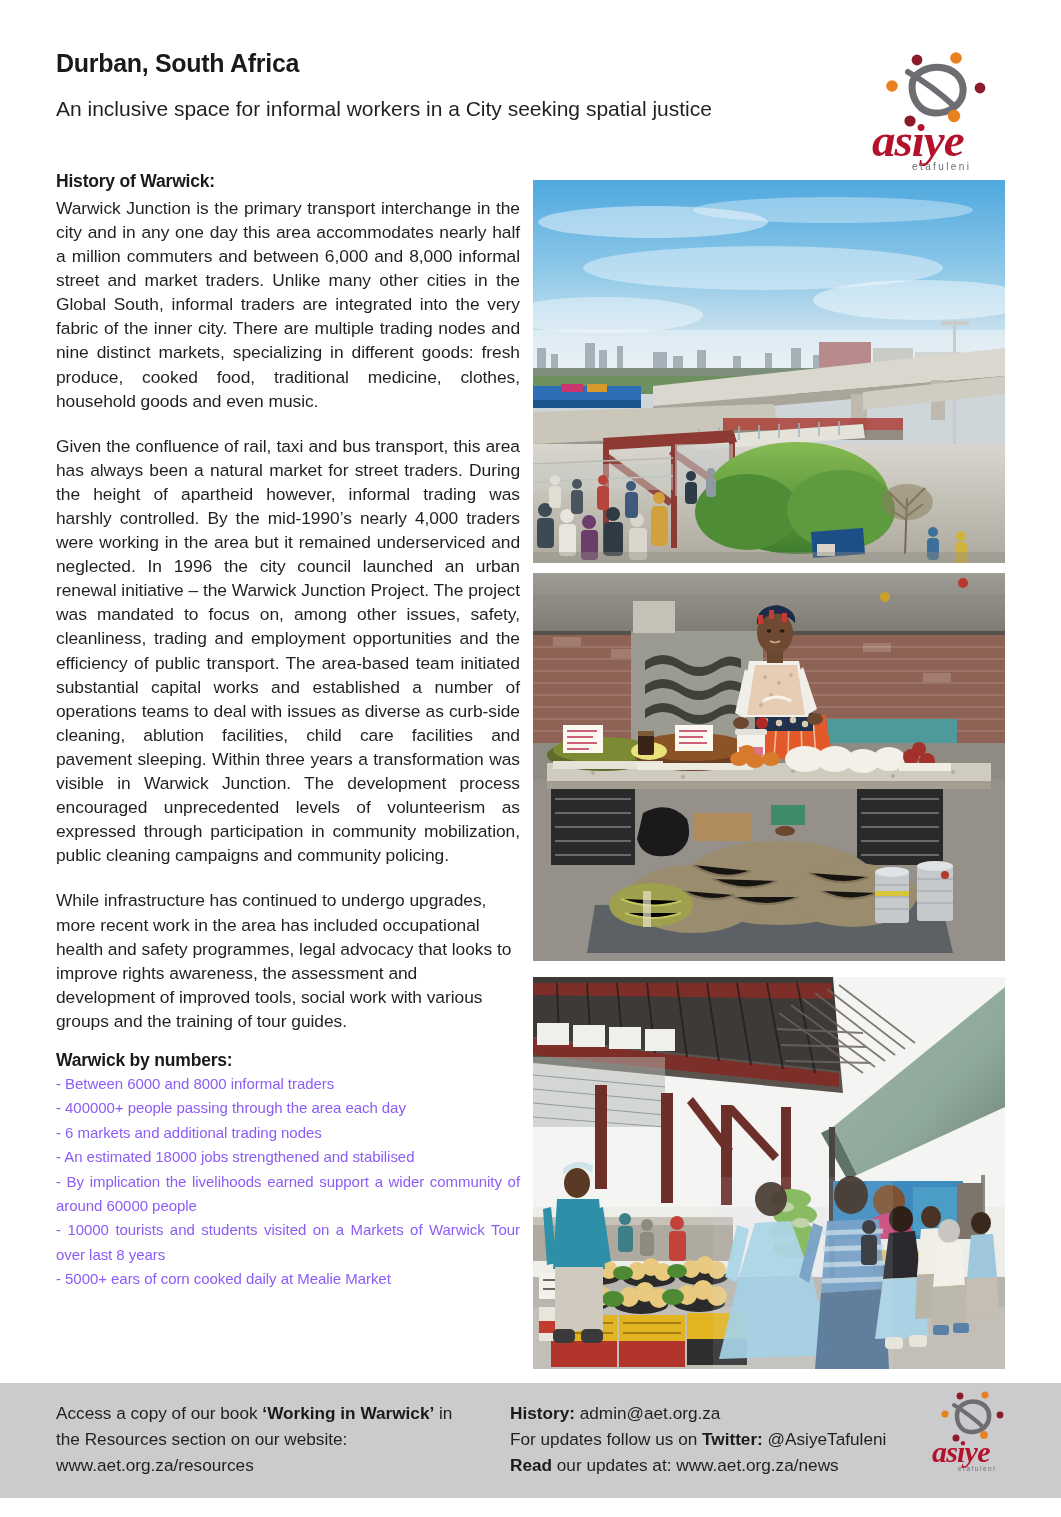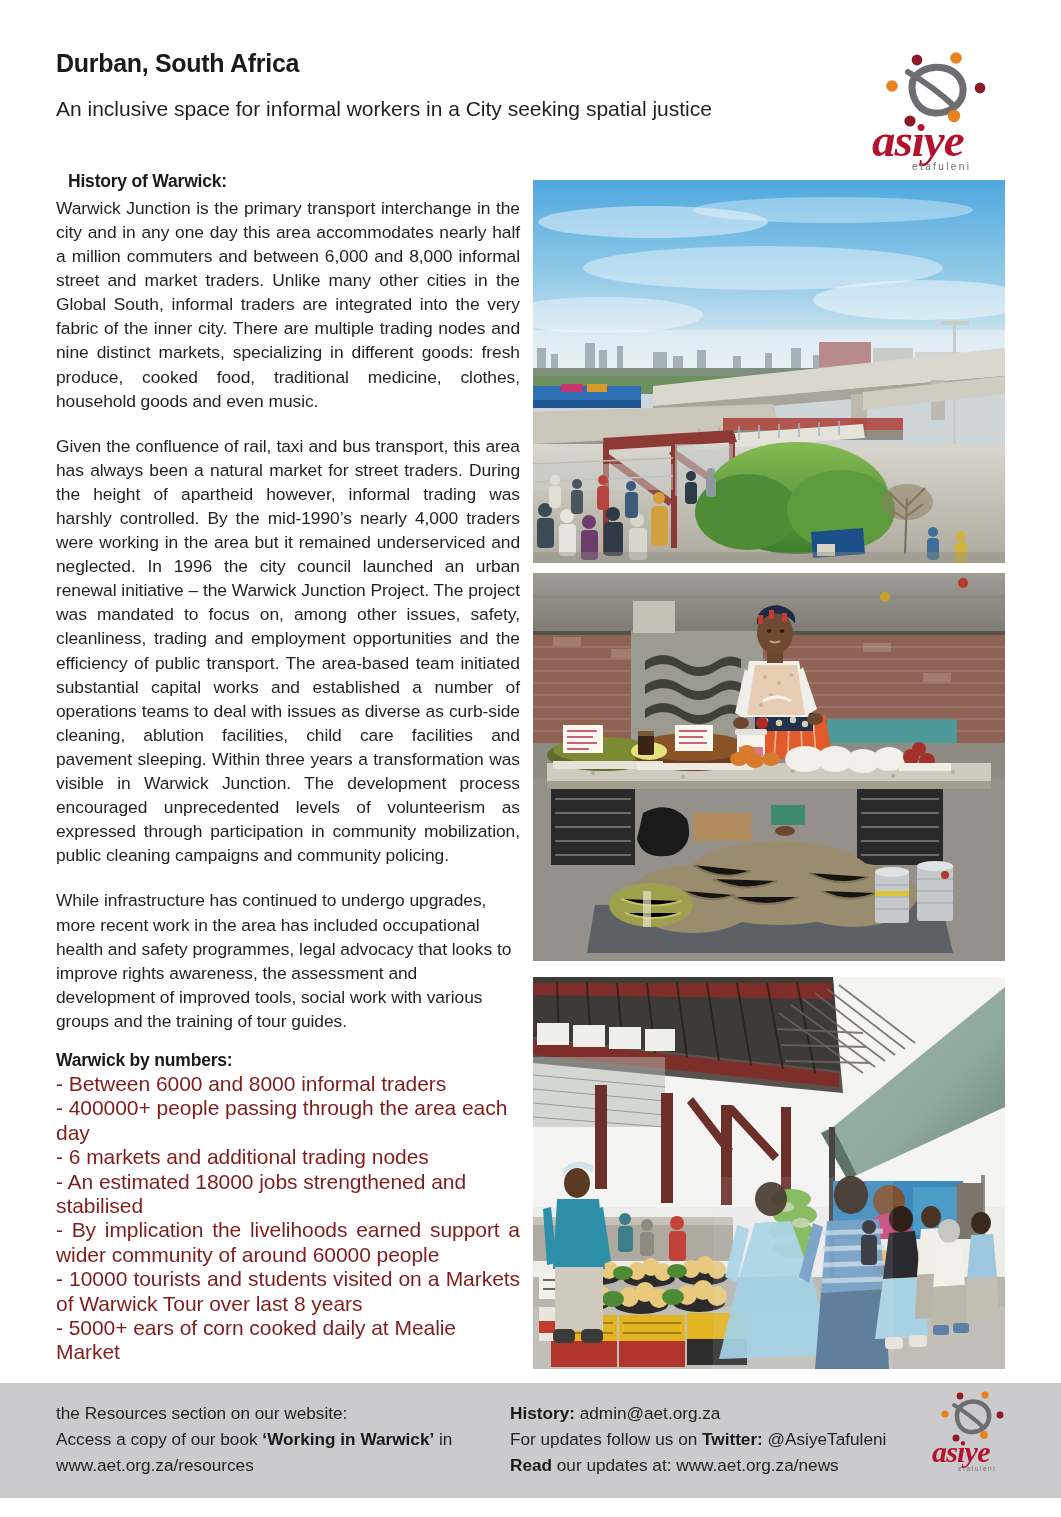--- a/index.html
+++ b/index.html
@@ -59,21 +59,21 @@
   .col-left {
     position: absolute;
     left: 56px;
     top: 171px;
     width: 464px;
   }
   .sec-head {
     font-size: 17.5px;
     font-weight: bold;
     line-height: 1.25;
-    margin: 0 0 3px 12px;
+    margin: 0 0 3px 0;
     color: #1a1a1a;
     letter-spacing: -0.2px;
   }
   p.body {
     font-size: 17.4px;
     line-height: 24.1px;
     text-align: justify;
     margin: 0 0 21px 0;
     color: #231f20;
     letter-spacing: -0.05px;
@@ -84,23 +84,23 @@
 
   .numbers-head {
     font-size: 17.5px;
     font-weight: bold;
     margin: 0 0 1px 0;
     color: #1a1a1a;
     letter-spacing: -0.2px;
   }
   .num-list { margin: 0; padding: 0; list-style: none; }
   .num-list li {
-    font-size: 21px;
+    font-size: 15px;
     line-height: 24.4px;
-    color: #7f1d1d;
+    color: #8b5cf6;
     text-align: justify;
     letter-spacing: -0.05px;
   }
   .num-list li.lj { text-align: left; }
 
   
   .photo {
     position: absolute;
     left: 533px;
     overflow: hidden;
@@ -867,24 +867,24 @@
           <rect x="328" y="258" width="16" height="30" rx="4"></rect>
       </g>
 
       <rect x="180" y="200" width="180" height="192" fill="#DDEAF2" opacity="0.1"></rect>
     </svg>
   </div>
 
   <div class="footer-band"></div>
 
   <div class="footer-col-a">
-    <div>the Resources section on our website:</div>
     <div>
       <span>Access a copy of our book </span><b>‘Working in Warwick’</b><span> in</span>
     </div>
+    <div>the Resources section on our website:</div>
     <div>www.aet.org.za/resources</div>
   </div>
 
   <div class="footer-col-b">
     <div>
       <b>History:</b><span> admin@aet.org.za</span>
     </div>
     <div>
       <span>For updates follow us on </span><b>Twitter:</b><span> @AsiyeTafuleni</span>
     </div>

